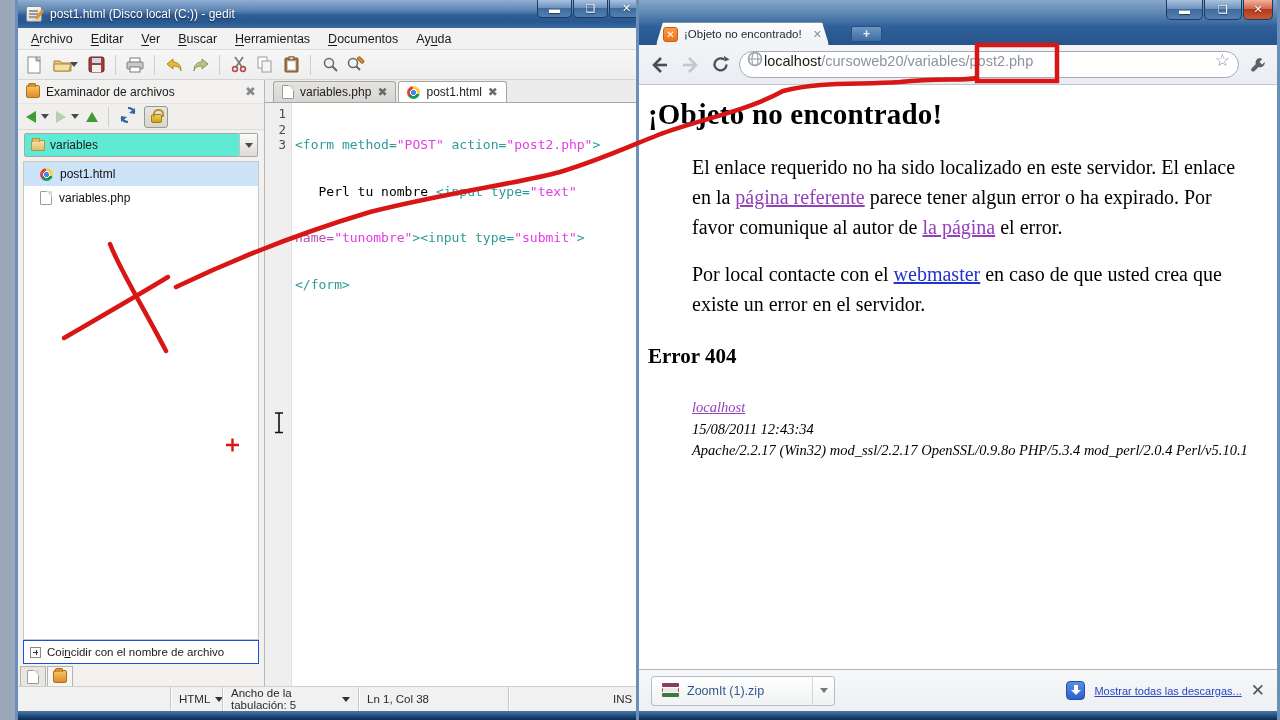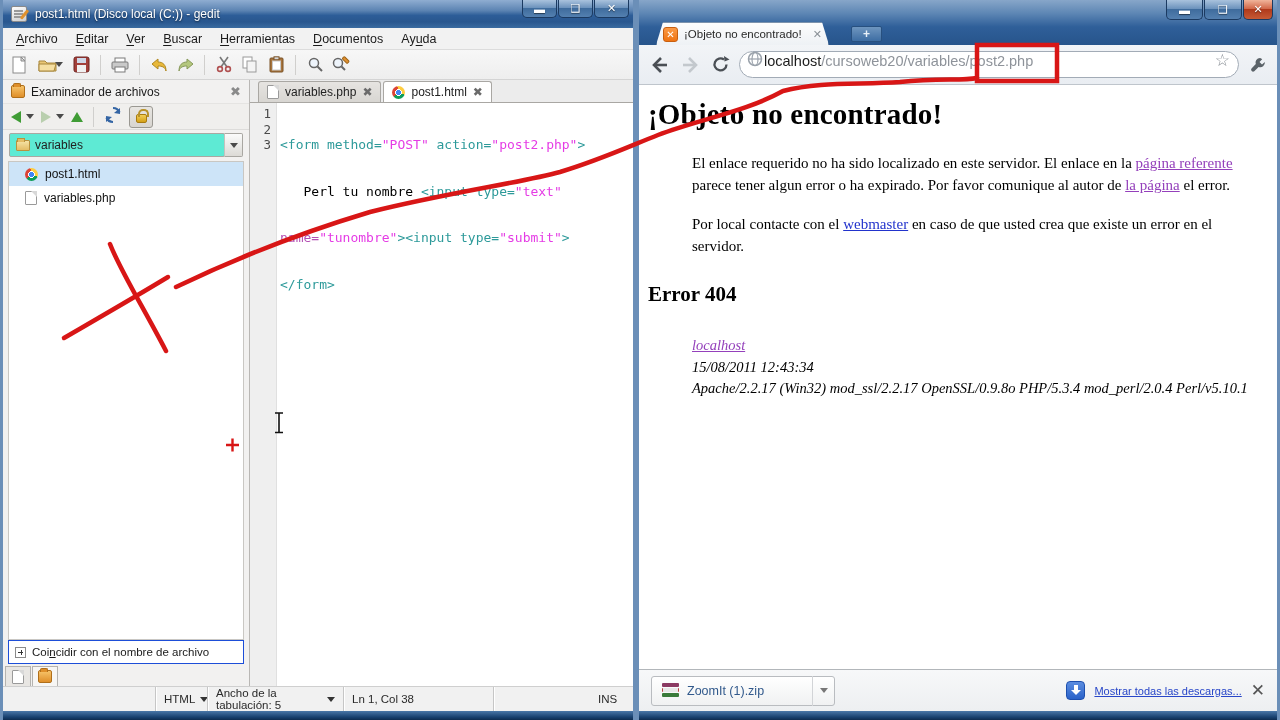--- a/index.html
+++ b/index.html
@@ -16,21 +16,21 @@
   .titlebar .title-text{color:#fff;font-size:12px;margin-left:8px;text-shadow:0 1px 2px rgba(0,0,0,.6);}
   .winbtns{position:absolute;top:0;right:4px;display:flex;}
   .winbtn{width:35px;height:18px;margin-left:1px;border:1px solid #1b3a61;border-top:none;
     border-radius:0 0 5px 5px;display:flex;align-items:center;justify-content:center;
     background:linear-gradient(180deg,#a9c2dd 0%,#6d93bd 45%,#3f6c9d 50%,#5480b0 100%);
     color:#fff;font-size:11px;font-weight:bold;text-shadow:0 1px 1px rgba(0,0,0,.5);}
   .winbtn.close-red{background:linear-gradient(180deg,#f0b49a 0%,#d2694a 45%,#b03a1c 50%,#c65a35 100%);width:30px;}
   .bottomstrip{flex:0 0 9px;background:linear-gradient(180deg,#4a77a8,#173f6d 70%,#0e2c50);}
 
   
-  .gedit{left:0;width:636px;background:#f2f1f0;}
+  .gedit{left:15px;width:636px;background:#f2f1f0;}
   .gedit-appicon{width:16px;height:16px;background:linear-gradient(160deg,#fdfdfd,#cfcfcf);border:1px solid #8a8a8a;border-radius:2px;position:relative;}
   .gedit-appicon:before{content:"";position:absolute;left:2px;top:3px;width:9px;height:1.5px;background:#9a9a9a;box-shadow:0 3px 0 #9a9a9a,0 6px 0 #9a9a9a;}
   .gedit-appicon:after{content:"";position:absolute;right:0px;bottom:1px;width:3px;height:11px;background:#e0922f;transform:rotate(40deg);border-radius:1px;}
   .menubar{flex:0 0 22px;background:#f2f2f2;border-bottom:1px solid #dcdcdc;display:flex;align-items:center;padding-left:4px;}
   .menu-item{padding:3px 9px;font-size:12.5px;color:#1a1a1a;}
   .menu-item u{text-underline-offset:2px;}
   .gtoolbar{flex:0 0 30px;background:linear-gradient(#f7f7f7,#eeeeee);border-bottom:1px solid #d4d4d4;display:flex;align-items:center;padding-left:6px;gap:6px;}
   .tsep{width:1px;height:20px;background:#d0cfcd;margin:0 3px;}
   .ticon{width:20px;height:20px;display:flex;align-items:center;justify-content:center;}
   .tcaret{width:0;height:0;border-left:4px solid transparent;border-right:4px solid transparent;border-top:5px solid #4a4a4a;margin-left:-2px;}
@@ -106,21 +106,21 @@
   .ctoolbar{flex:0 0 40px;background:linear-gradient(#f2f4f7,#e9edf2);border-bottom:1px solid #bfc5cc;display:flex;align-items:center;padding:0 8px 0 10px;gap:8px;}
   .navico{width:22px;height:22px;display:flex;align-items:center;justify-content:center;}
   .omnibox{flex:1;height:27px;background:#fff;border:1px solid #a2abb6;border-radius:14px;display:flex;align-items:center;padding:0 8px 8px 7px;gap:1px;min-width:0;}
   .urltext{flex:1;font-size:14.5px;white-space:nowrap;overflow:hidden;}
   .url-host{color:#1c1c1c;}
   .url-path{color:#8e939a;}
   .star{color:#8a9097;font-size:17px;font-family:"DejaVu Sans",sans-serif;line-height:1;}
 
   .cpage{flex:1;background:#fff;overflow:hidden;font-family:"Liberation Serif","DejaVu Serif",serif;color:#000;}
   .cpage h1{font-size:29px;font-weight:bold;margin:13px 0 0 9px;letter-spacing:.2px;}
-  .cpage .pg{width:552px;margin:21px 0 0 53px;font-size:15px;line-height:22px;}
+  .cpage .pg{width:552px;margin:21px 0 0 53px;font-size:20px;line-height:30px;}
   .cpage .pg.second{margin-top:17px;}
   .cpage h2{font-size:21px;font-weight:bold;margin:25px 0 0 9px;}
   .cfooter{margin:28px 0 0 53px;font-style:italic;font-size:14.5px;line-height:21.5px;}
   a.visited{color:#9440bb;text-decoration:underline;}
   a.bluelink{color:#2233cc;text-decoration:underline;}
 
   .dlbar{flex:0 0 42px;background:linear-gradient(#f7f8f9,#edeff1);border-top:1px solid #b2b6ba;display:flex;align-items:center;padding:0 12px;}
   .dlbtn{height:30px;background:linear-gradient(#ffffff,#f0f1f2);border:1px solid #b9bcc0;border-radius:3px;display:flex;align-items:center;}
   .dlbtn-main{display:flex;align-items:center;gap:8px;padding:0 14px 0 10px;width:160px;}
   .dlbtn-name{font-size:12.5px;color:#31598c;}

